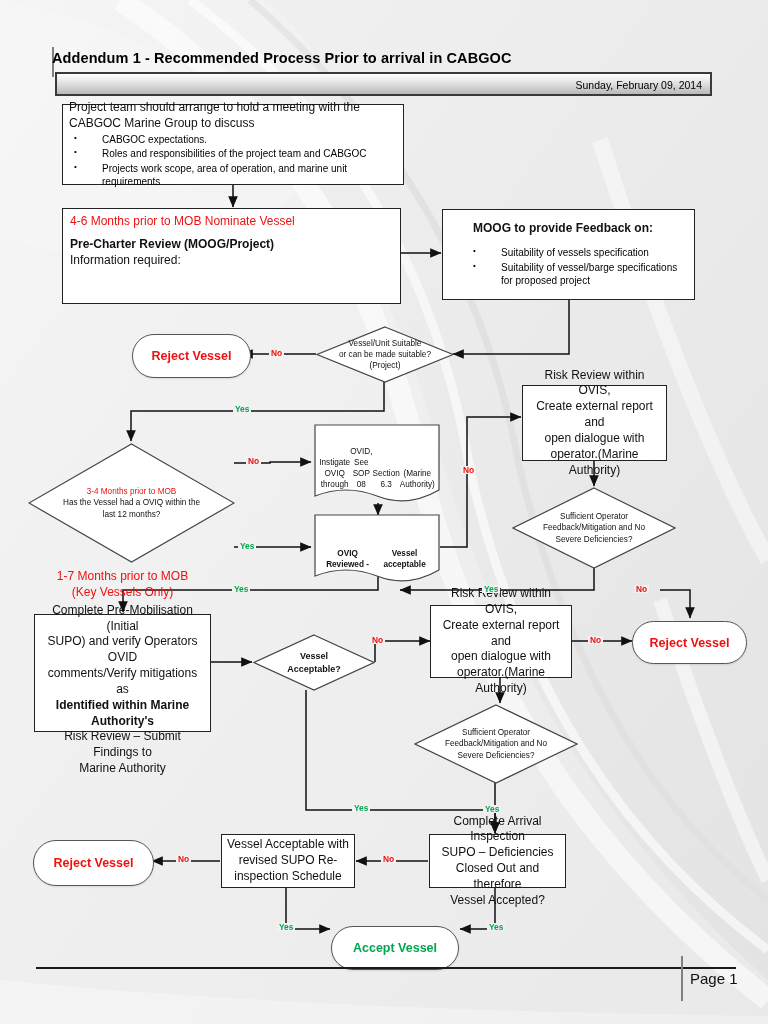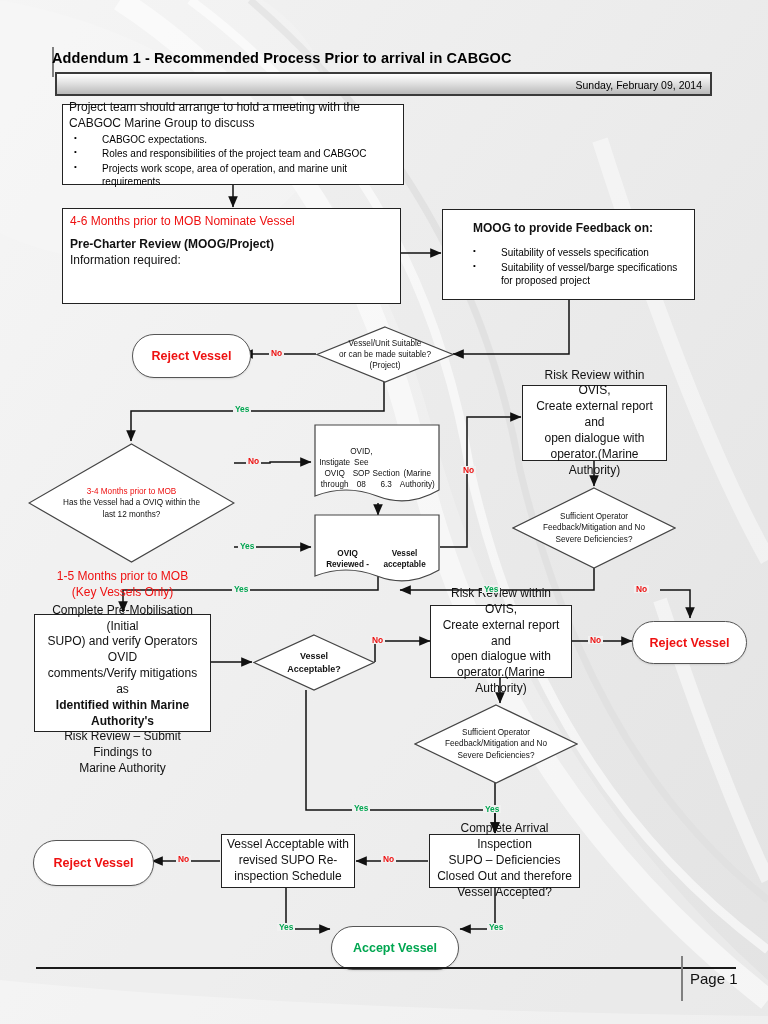--- a/index.html
+++ b/index.html
@@ -284,21 +284,21 @@
         <polygon points="82,1 163,41 82,81 1,41" fill="#fff" stroke="#444" stroke-width="1.2"></polygon>
       </svg>
     <div class="dlabel">
       <span>Sufficient Operator</span>
       <span>Feedback/Mitigation and No</span>
       <span>Severe Deficiencies?</span>
     </div>
   </div>
 
   <div class="node rect" style="left:34px;top:614px;width:177px;height:118px;padding:4px 5px;">
-    <div class="txt c red">1-5 Months prior to MOB</div>
+    <div class="txt c red">1-7 Months prior to MOB</div>
     <div class="txt c red" style="margin-bottom:2px;">(Key Vessels Only)</div>
     <div class="txt c">Complete Pre-Mobilisation (Initial</div>
     <div class="txt c">SUPO) and verify Operators OVID</div>
     <div class="txt c">comments/Verify mitigations as</div>
     <div class="txt c" style="font-weight:600;">Identified within Marine Authority's</div>
     <div class="txt c">Risk Review – Submit Findings to</div>
     <div class="txt c">Marine Authority</div>
   </div>
 
   <div class="diamond" style="left:253px;top:634px;width:122px;height:57px;">
@@ -326,21 +326,21 @@
     <svg width="164" height="80" viewBox="0 0 164 80">
         <polygon points="82,1 163,40 82,79 1,40" fill="#fff" stroke="#444" stroke-width="1.2"></polygon>
       </svg>
     <div class="dlabel">
       <span>Sufficient Operator</span>
       <span>Feedback/Mitigation and No</span>
       <span>Severe Deficiencies?</span>
     </div>
   </div>
 
-  <div class="node rect" style="left:429px;top:834px;width:151px;height:54px;padding:1px 3px;">
+  <div class="node rect" style="left:429px;top:834px;width:137px;height:54px;padding:1px 3px;">
     <div class="txt c">Complete Arrival Inspection</div>
     <div class="txt c">SUPO – Deficiencies</div>
     <div class="txt c">Closed Out and therefore</div>
     <div class="txt c">Vessel Accepted?</div>
   </div>
 
   <div class="node rect" style="left:221px;top:834px;width:134px;height:54px;padding:1px 3px;">
     <div class="txt c">Vessel Acceptable with</div>
     <div class="txt c">revised SUPO Re-</div>
     <div class="txt c">inspection Schedule</div>

